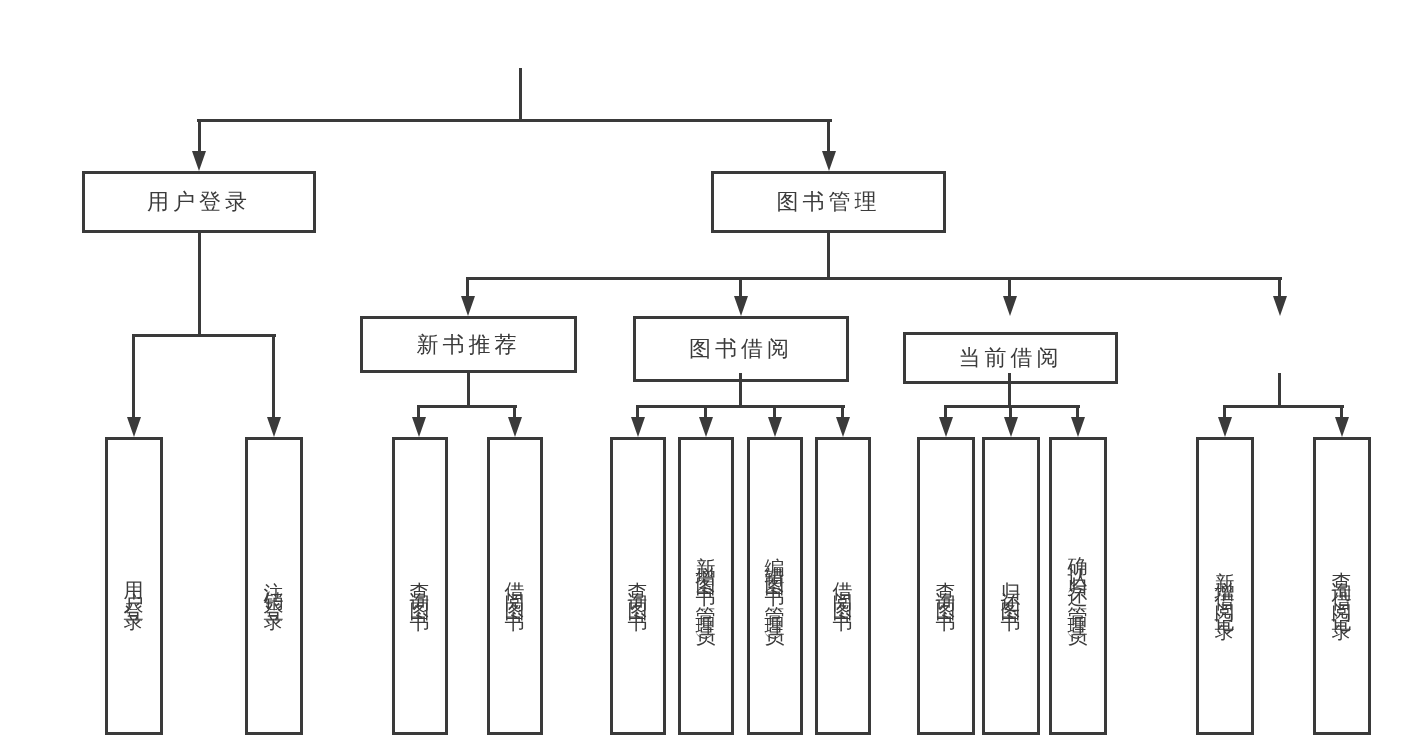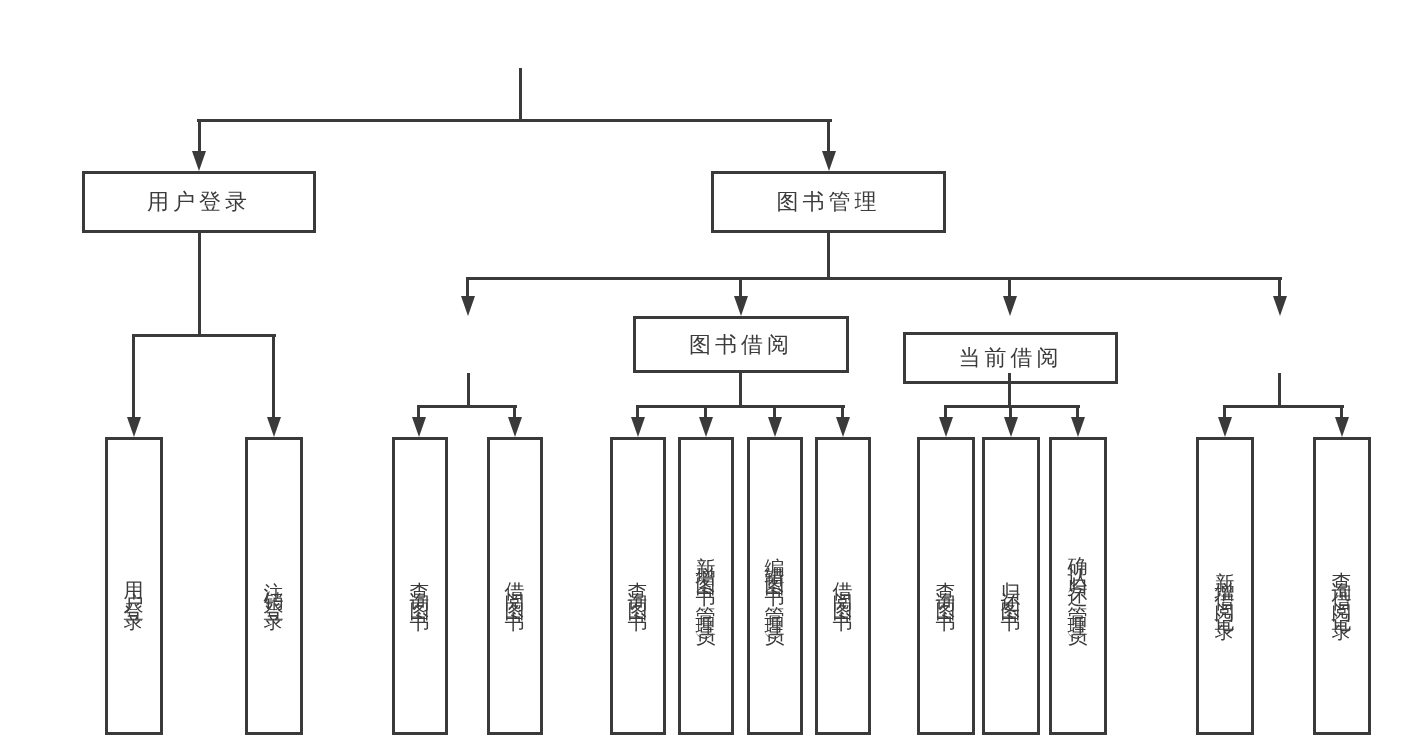--- a/index.html
+++ b/index.html
@@ -56,22 +56,25 @@
 
 
   <div class="box hbox" style="left:82px;top:171px;width:234px;height:62px">
     <span>用户登录</span>
   </div>
 
   <div class="box hbox" style="left:711px;top:171px;width:235px;height:62px">
     <span>图书管理</span>
   </div>
 
+  <div class="box hbox" style="left:360px;top:316px;width:217px;height:57px">
+    <span>新书推荐</span>
+  </div>
 
-  <div class="box hbox" style="left:633px;top:316px;width:216px;height:57px">
+  <div class="box hbox" style="left:633px;top:316px;width:216px;height:66px">
     <span>图书借阅</span>
   </div>
 
   <div class="box hbox" style="left:903px;top:332px;width:215px;height:52px">
     <span>当前借阅</span>
   </div>
 
 
   <div class="box vbox" style="left:105px;top:437px;width:58px;height:298px">
     <span>用户登录</span>

